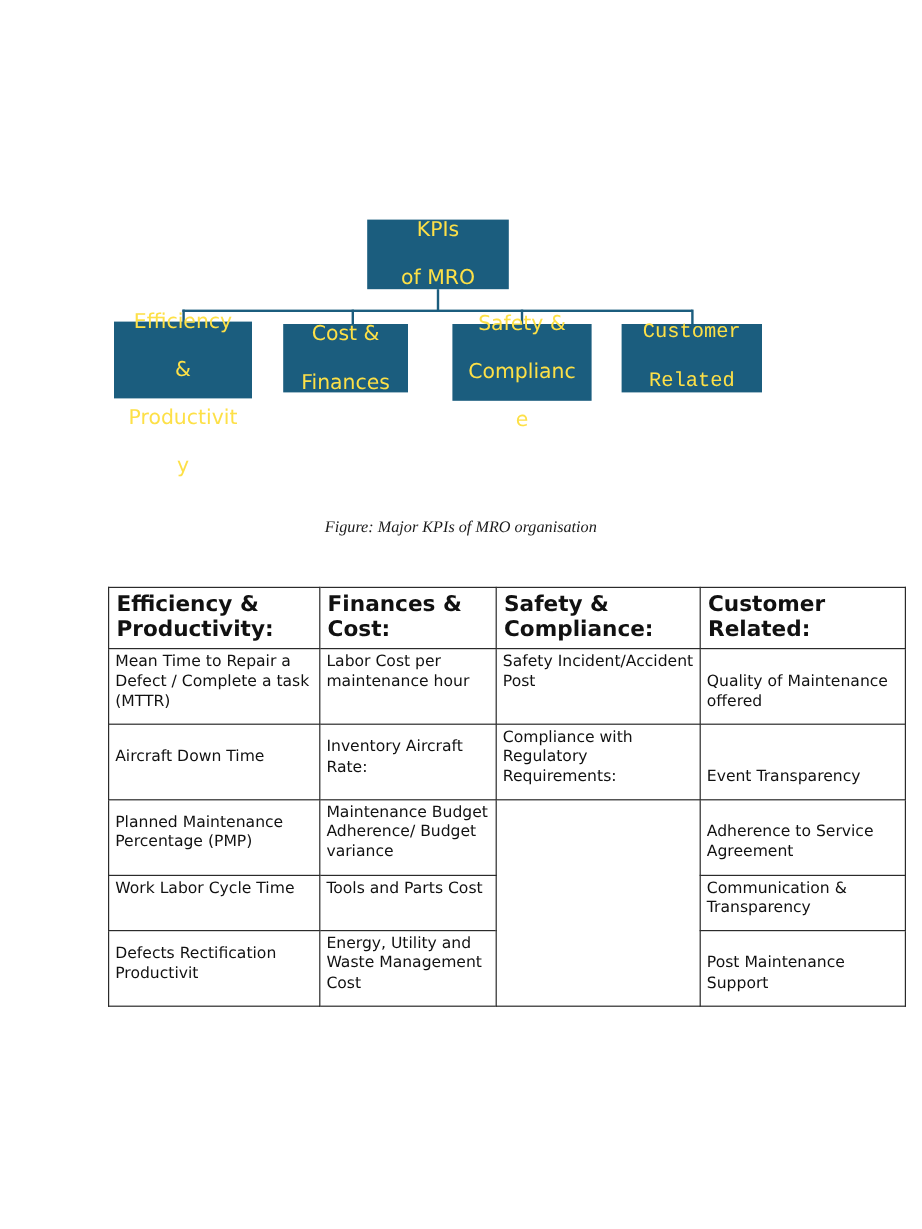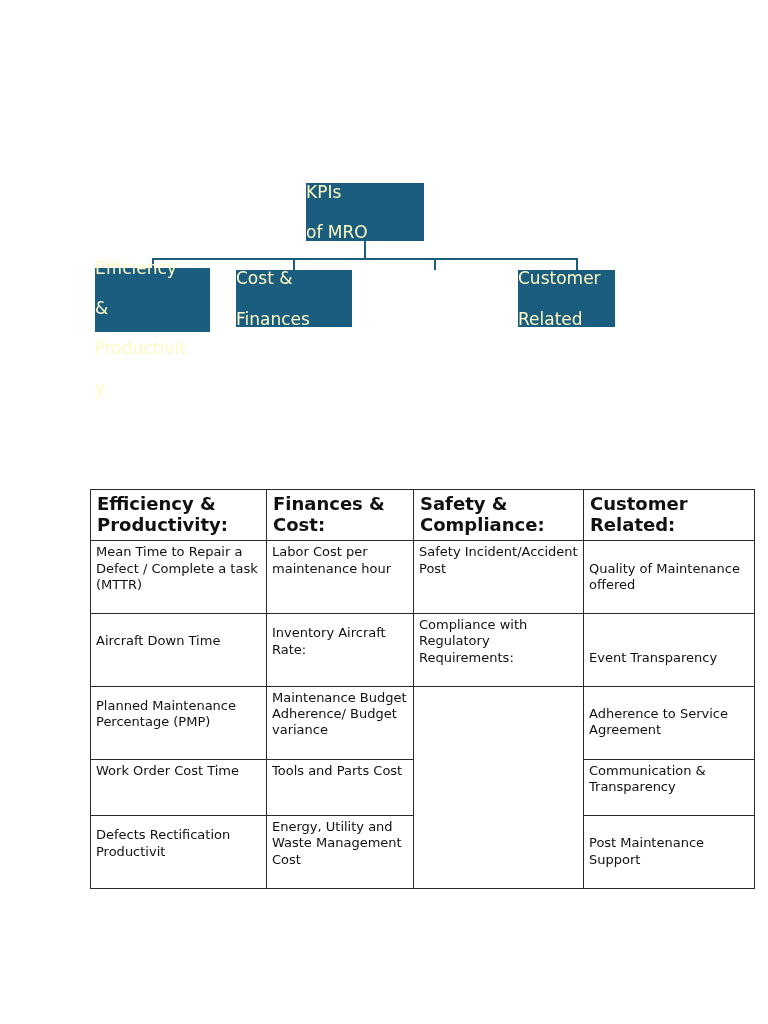--- a/index.html
+++ b/index.html
@@ -6,34 +6,34 @@
   body{
     width:768px;height:1024px;background:#ffffff;
     font-family:"DejaVu Sans",sans-serif;
     position:relative;overflow:hidden;
   }
   .page{position:absolute;inset:0;}
 
   
   .diagram{position:absolute;left:0;top:0;width:768px;height:345px;}
   .node{
-    position:absolute;background:#1b5d7e;color:#fef9c3;
+    position:absolute;background:#1b5d7e;color:#fde047;
     font-family:"DejaVu Sans",sans-serif;
-    text-align:left;line-height:1.18;
+    text-align:center;line-height:1.18;
     display:flex;align-items:center;justify-content:center;
   }
   .node span{display:block;width:100%;}
   
   .node-root{left:306px;top:183px;width:118px;height:58px;font-size:17px;}
   
   .node-child{font-size:17px;overflow:visible;}
   .node-c0{left:95px;top:268px;width:115px;height:64px;}
-  .node-c1{left:236px;top:270px;width:116px;height:57px;}
+  .node-c1{left:236px;top:270px;width:104px;height:57px;}
   .node-c2{left:377px;top:270px;width:116px;height:64px;}
-  .node-c3{left:518px;top:270px;width:97px;height:57px;}
+  .node-c3{left:518px;top:270px;width:117px;height:57px;font-family:Liberation Mono, monospace;}
   .node-c0 .spill{position:absolute;left:0;width:115px;top:-10px;}
   .node-c2 .spill{position:absolute;left:0;width:116px;top:-10px;}
 
   .line{position:absolute;background:#1b5d7e;}
   .bus{left:152px;top:258px;width:425px;height:2px;}
   .drop-root{left:364px;top:241px;width:2px;height:18px;}
   .drop{top:258px;width:2px;height:12px;}
   .d0{left:152px;}
   .d1{left:293px;}
   .d2{left:434px;}
@@ -47,21 +47,21 @@
   }
 
   
   .kpi-table{
     position:absolute;left:90px;top:489px;width:664px;
     border-collapse:collapse;table-layout:fixed;border-radius:12px;
   }
   .kpi-table td{
     border:1px solid #2b2b2b;
     vertical-align:bottom;
-    padding:3px 5px 20px 5px;
+    padding:3px 5px 10px 5px;
     font-family:"DejaVu Sans",sans-serif;
     font-size:13px;line-height:1.25;color:#111111;
   }
   .kpi-table td.hdr{
     font-weight:bold;font-size:18px;line-height:1.15;
     vertical-align:top;padding:4px 5px 5px 6px;
   }
   .kpi-table td.mid{vertical-align:middle;}
   .kpi-table td.top{vertical-align:top;}
   .kpi-table td.blank{border-top:1px solid #2b2b2b;}
@@ -100,29 +100,37 @@
       </span>
     </div>
 
     <div class="node node-child node-c1">
       <span>
         <span>Cost &amp;</span><br>
         <span>Finances</span>
       </span>
     </div>
 
+    <div class="node node-child node-c2">
+      <span class="spill">
+        <span>Safety &amp;</span><br>
+        <span>Complianc</span><br>
+        <span>e</span>
+      </span>
+    </div>
 
     <div class="node node-child node-c3">
       <span>
         <span>Customer</span><br>
         <span>Related</span>
       </span>
     </div>
   </div>
 
+  <div class="caption">Figure: Major KPIs of MRO organisation</div>
 
   <table class="kpi-table">
     <colgroup>
       <col class="c0">
         <col class="c1">
         <col class="c2">
         <col class="c3">
     </colgroup>
     <tbody>
       <tr>
@@ -147,21 +155,21 @@
       </tr>
 
       <tr>
         <td class="mid">Planned Maintenance Percentage (PMP)</td>
         <td class="top">Maintenance Budget Adherence/ Budget variance</td>
         <td class="blank" rowspan="3"></td>
         <td>Adherence to Service Agreement</td>
       </tr>
 
       <tr>
-        <td class="top">Work Order Cost Time</td>
+        <td class="top">Work Labor Cycle Time</td>
         <td class="top">Tools and Parts Cost</td>
         <td class="top">Communication &amp; Transparency</td>
       </tr>
 
       <tr>
         <td class="mid">Defects Rectification Productivit</td>
         <td class="top">Energy, Utility and Waste Management Cost</td>
         <td>Post Maintenance Support</td>
       </tr>
     </tbody>

